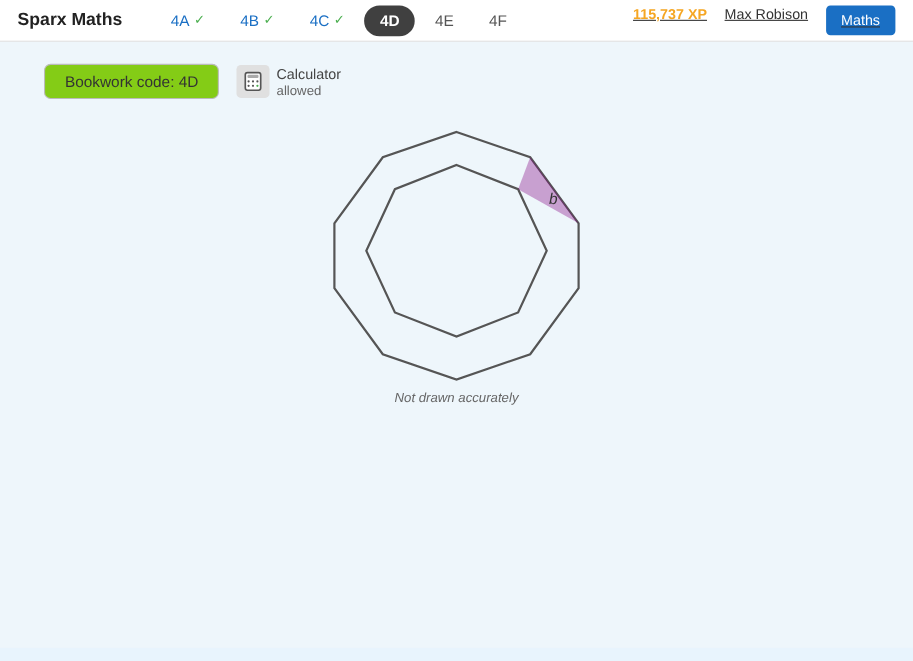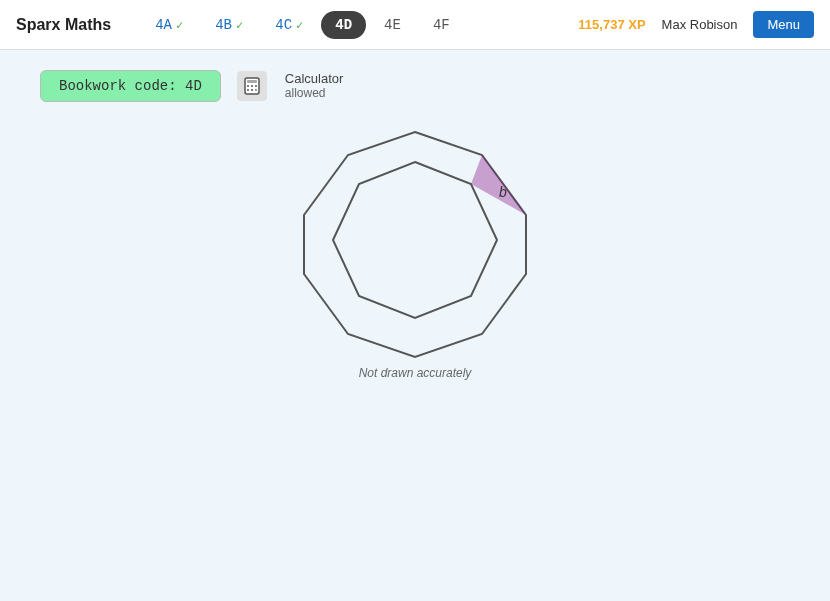--- a/index.html
+++ b/index.html
@@ -10,21 +10,21 @@
       height: 601px;
       overflow: hidden;
       position: relative;
     }
 
     
     .header {
       background: white;
       display: flex;
       align-items: center;
-      height: 50px;
+      height: 38px;
       padding: 0 16px;
       border-bottom: 1px solid #ddd;
       position: relative;
     }
     .logo {
       font-weight: bold;
       font-size: 16px;
       color: #222;
       margin-right: 30px;
       white-space: nowrap;
@@ -34,44 +34,44 @@
       align-items: center;
       gap: 4px;
       flex: 1;
     }
     .nav-tab {
       padding: 6px 14px;
       border-radius: 20px;
       font-size: 14px;
       cursor: pointer;
       display: flex;
-      align-items: flex-end;
+      align-items: flex-start;
       gap: 4px;
       color: #555;
-      font-family: Liberation Mono, monospace;
     }
     .nav-tab.active {
       background: #404040;
       color: white;
       font-weight: 600;
     }
     .nav-tab.completed {
       color: #1a6fc4;
       font-weight: 500;
     }
     .nav-tab .check {
       color: #4caf50;
       font-size: 12px;
     }
     .header-right {
       display: flex;
-      align-items: center;
+      align-items: flex-start;
       gap: 16px;
       font-size: 13px;
       color: #333;
+      text-decoration: underline;
     }
     .xp-badge {
       font-weight: 600;
       color: #f5a623;
     }
     .menu-btn {
       background: #1a6fc4;
       color: white;
       border: none;
       padding: 6px 14px;
@@ -94,27 +94,26 @@
       align-items: center;
       gap: 16px;
       margin-bottom: 20px;
     }
     .bookwork-code {
       border: 1.5px solid #bbb;
       border-radius: 6px;
       padding: 7px 18px;
       font-size: 14px;
       color: #333;
-      background: #86efac;
-      font-family: Liberation Mono, monospace;
+      background: #84cc16;
     }
     .calculator-allowed {
       display: flex;
-      align-items: flex-start;
-      gap: 18px;
+      align-items: center;
+      gap: 6px;
       font-size: 13px;
       color: #444;
     }
     .calc-icon {
       width: 30px;
       height: 30px;
       background: #e0e0e0;
       border-radius: 4px;
       display: flex;
       align-items: center;
@@ -230,21 +229,21 @@
     <div class="nav-tab">
       <span>4E</span>
     </div>
     <div class="nav-tab">
       <span>4F</span>
     </div>
   </div>
   <div class="header-right">
     <span class="xp-badge">115,737 XP</span>
     <span>Max Robison</span>
-    <button class="menu-btn">Menu</button>
+    <button class="menu-btn">Maths</button>
   </div>
 </div>
 
 <div class="main">
 
   <div class="bookwork-row">
     <div class="bookwork-code">Bookwork code: 4D</div>
     <div class="calculator-allowed">
       <div class="calc-icon">
         <svg width="20" height="20" viewBox="0 0 20 20" fill="none" xmlns="http://www.w3.org/2000/svg">

